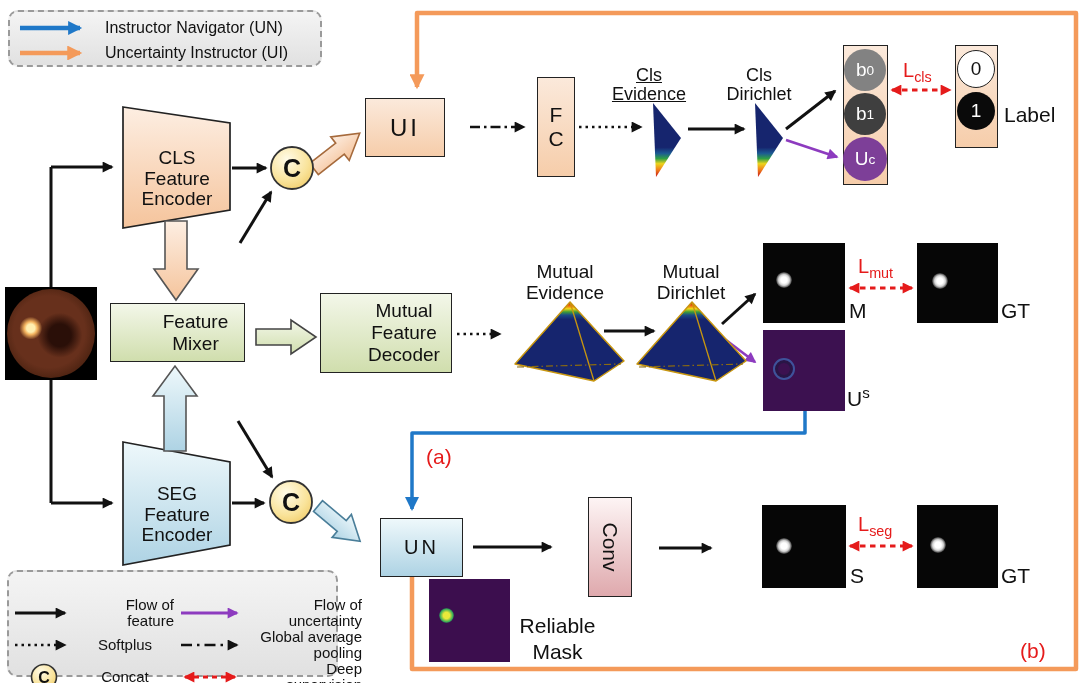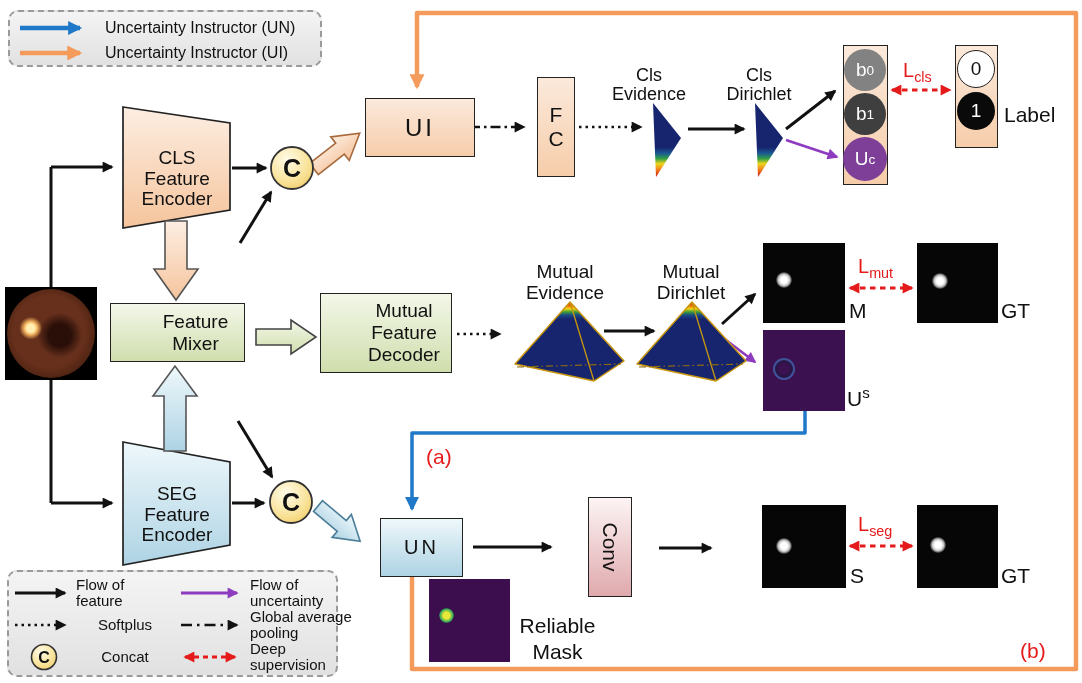--- a/index.html
+++ b/index.html
@@ -21,21 +21,21 @@
   .ring{position:absolute;width:18px;height:18px;border-radius:50%;border:2px solid #3f5fa8;
         box-shadow:inset 0 0 0 3px rgba(20,25,60,.55);opacity:.85;}
   .maskdot{position:absolute;width:15px;height:15px;border-radius:50%;
         background:radial-gradient(circle,#e9e93a 0 30%,#2fa85a 62%,rgba(0,0,0,0) 75%);}
   .circle{position:absolute;border-radius:50%;display:flex;align-items:center;justify-content:center;
         font-size:19px;}
   .lgd{position:absolute;z-index:4;border:2px dashed #9a9a9a;border-radius:10px;
        background:linear-gradient(180deg,#f4f4f4,#e1e1e1);box-sizing:border-box;}
   .lgd-row{display:flex;align-items:center;gap:7px;height:25px;font-size:16px;white-space:nowrap;}
   .lgd-bot{display:grid;grid-template-columns:64px 98px 76px 112px;align-items:center;
-       justify-items:center;font-size:15px;line-height:16px;text-align:left;padding:5px 3px;}
+       justify-items:center;font-size:15px;line-height:16px;text-align:right;padding:25px 3px;}
   sub{font-size:72%;}
   sup{font-size:72%;}
   .vtext{transform:rotate(90deg);white-space:nowrap;font-size:21px;}
   .fundus-eye{position:absolute;left:2px;top:2px;width:88px;height:89px;border-radius:50%;
      background:
        radial-gradient(circle at 27% 44%, #ffeeb0 0 5%, #f3b25e 8%, rgba(120,50,20,0) 14%),
        radial-gradient(circle at 60% 52%, #2a0f08 0 16%, rgba(0,0,0,0) 32%),
        radial-gradient(circle at 48% 48%, #67301c 0 55%, #47200f 78%, #2b1007 95%, #1c0a04 100%);}
   .inner-narrow{width:82px;margin:12px auto;}
 </style>
@@ -169,21 +169,21 @@
     <g>
       <circle cx="291" cy="502" r="21" fill="url(#gC)" stroke="#333" stroke-width="1.8"></circle>
       <text x="291" y="511" text-anchor="middle" font-size="25" font-weight="bold" fill="#111">C</text>
     </g>
   </svg>
 
   <div class="abs" style="left:5px;top:287px;width:92px;height:93px;background:#000;z-index:2;">
     <div class="fundus-eye"></div>
   </div>
 
-  <div class="box peachlight" style="left:365px;top:98px;width:110px;height:59px;font-size:24px;letter-spacing:3px;">
+  <div class="box peachlight" style="left:365px;top:98px;width:80px;height:59px;font-size:24px;letter-spacing:3px;">
       <span>UI</span>
     </div>
   <div class="box peachlight" style="left:537px;top:77px;width:38px;height:100px;flex-direction:column;font-size:21px;line-height:24px;">
     <span>F</span>
     <span>C</span>
   </div>
   <div class="box greenbox" style="left:110px;top:303px;width:135px;height:59px;font-size:19px;">
       <span class="inner-narrow">Feature Mixer</span>
     </div>
   <div class="box greenbox" style="left:320px;top:293px;width:132px;height:80px;font-size:19px;">
@@ -196,21 +196,21 @@
       <span class="vtext">Conv</span>
     </div>
 
   <div class="lbl" style="left:133px;top:136px;width:88px;font-size:19px;line-height:20.5px;">
       <span class="inner-narrow" style="display:block">CLS Feature Encoder</span>
     </div>
   <div class="lbl" style="left:133px;top:472px;width:88px;font-size:19px;line-height:20.5px;">
       <span class="inner-narrow" style="display:block">SEG Feature Encoder</span>
     </div>
 
-  <div class="lbl" style="left:606px;top:66px;width:86px;font-size:18px;"><span>Cls Evidence</span></div>
+  <div class="lbl" style="left:606px;top:66px;width:86px;font-size:18px;text-decoration:underline;"><span>Cls Evidence</span></div>
   <div class="lbl" style="left:716px;top:66px;width:86px;font-size:18px;"><span>Cls Dirichlet</span></div>
 
   <div class="box peachlight" style="left:843px;top:45px;width:45px;height:140px;"></div>
   <div class="circle" style="left:844px;top:49px;width:42px;height:42px;background:#828282;color:#fff;z-index:3;">
       <span>b</span>
       <sub>0</sub>
     </div>
   <div class="circle" style="left:844px;top:93px;width:42px;height:42px;background:#3f3f3f;color:#fff;z-index:3;">
       <span>b</span>
       <sub>1</sub>
@@ -267,21 +267,21 @@
     </div>
 
   <div class="lbl red" style="left:426px;top:446px;font-size:21px;"><span>(a)</span></div>
   <div class="lbl red" style="left:1020px;top:640px;font-size:21px;"><span>(b)</span></div>
 
   <div class="lgd" style="left:8px;top:10px;width:314px;height:57px;padding:3px 8px;">
     <div class="lgd-row">
       <svg width="80" height="14">
           <line x1="2" y1="7" x2="62" y2="7" stroke="#1f78c8" stroke-width="4.5" marker-end="url(#ahBlue)"></line>
         </svg>
-      <span>Uncertainty Instructor (UN)</span>
+      <span>Instructor Navigator (UN)</span>
     </div>
     <div class="lgd-row">
       <svg width="80" height="14">
           <line x1="2" y1="7" x2="62" y2="7" stroke="#f49a5a" stroke-width="4.5" marker-end="url(#ahOr)"></line>
         </svg>
       <span>Uncertainty Instructor (UI)</span>
     </div>
   </div>
 
   <div class="lgd lgd-bot" style="left:7px;top:570px;width:331px;height:107px;">

